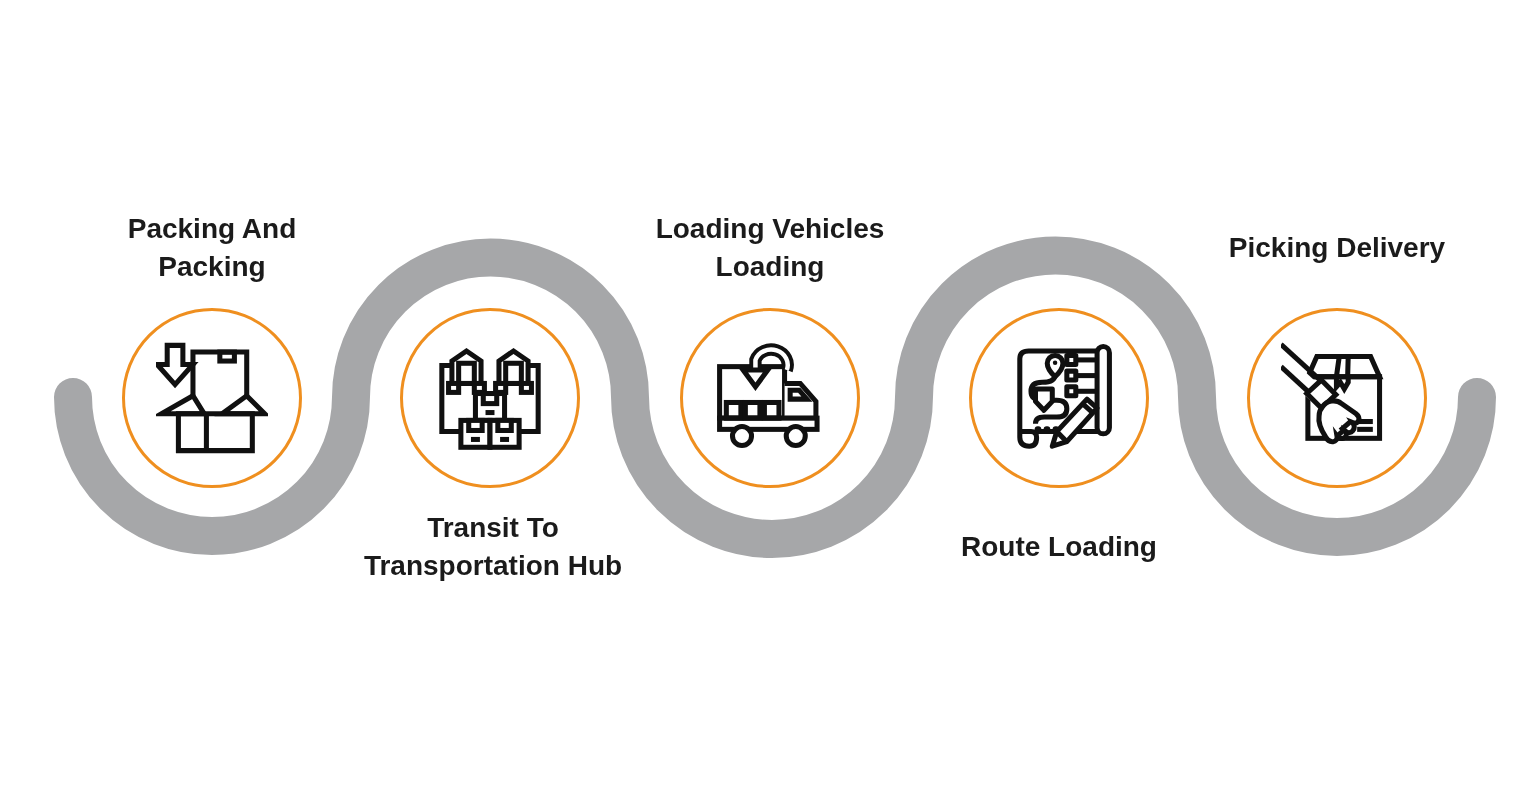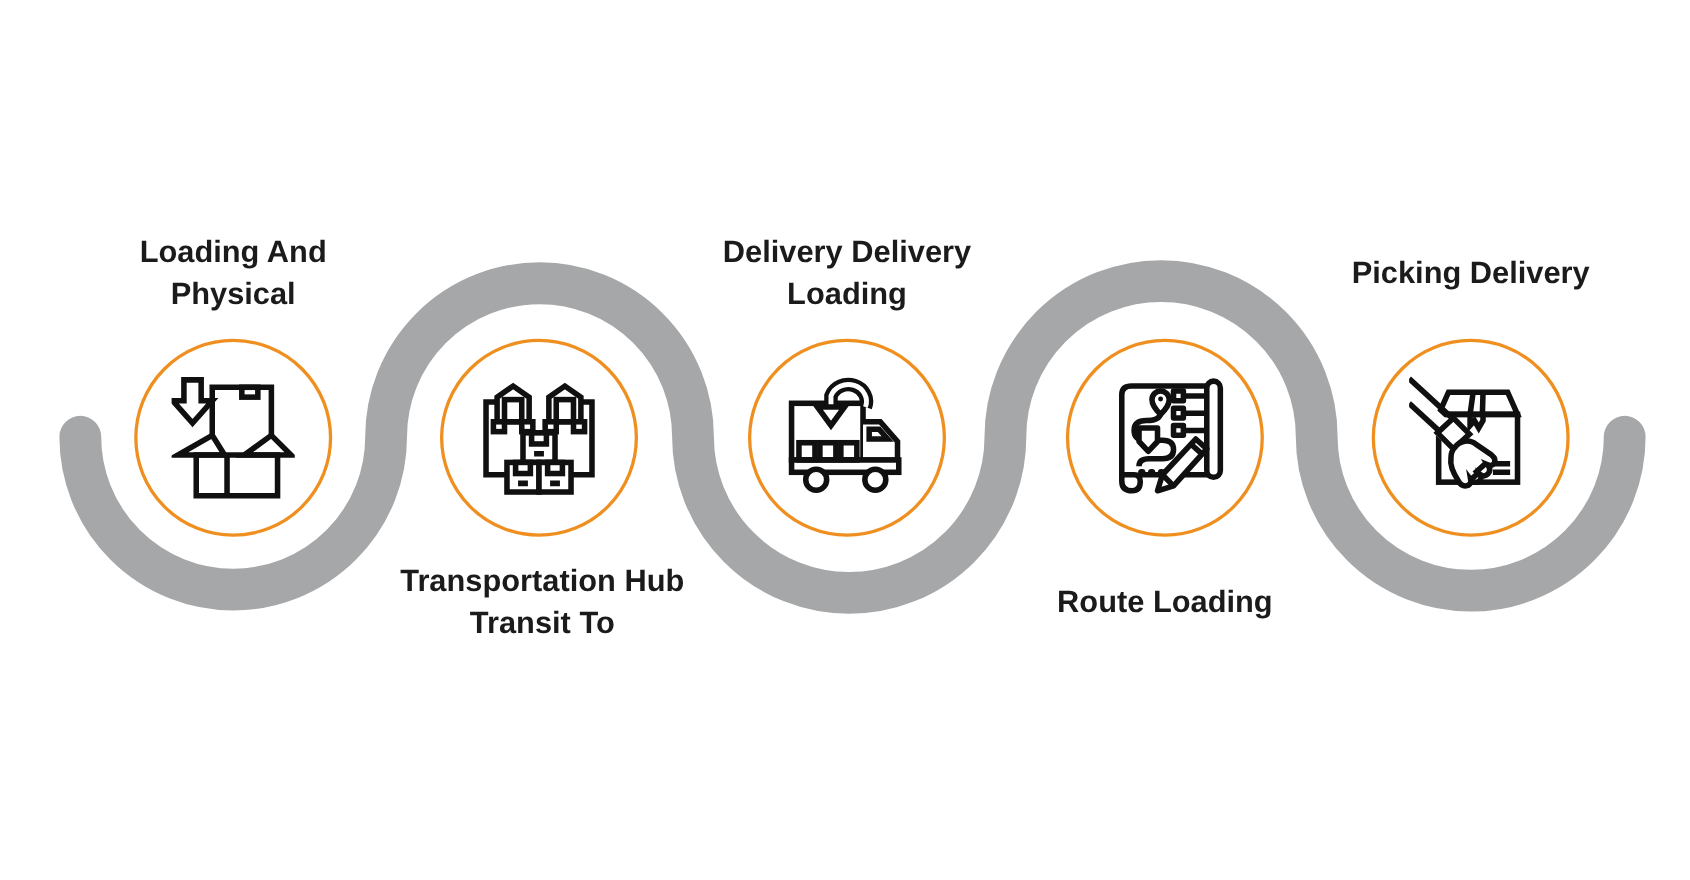--- a/index.html
+++ b/index.html
@@ -54,40 +54,40 @@
     <path d="M 73 397
              A 139 139 0 0 0 351 397
              A 139.5 139.5 0 0 1 630 397
              A 142 142 0 0 0 914 397
              A 141.5 141.5 0 0 1 1197 397
              A 140 140 0 0 0 1477 397" fill="none" stroke-width="38" stroke-linecap="round"></path>
   </svg>
 
   <section class="step">
     <div class="step-label pos-top" style="--cx:212px">
-      <div class="line">Loading And</div>
-      <div class="line">Physical</div>
+      <div class="line">Packing And</div>
+      <div class="line">Packing</div>
     </div>
     <div class="step-circle" style="--cx:212px">
       <svg class="icon" width="112" height="112" viewBox="0 0 100 100" fill="none" stroke="currentColor" stroke-width="4.5" stroke-miterlimit="10">
         <path d="M33 48 V9 H81 V48"></path>
         <rect x="57" y="9" width="13" height="8"></rect>
         <path d="M33 48 L5 64 H43 Z" fill="#fff"></path>
         <path d="M81 48 L97 64 H59 Z" fill="#fff"></path>
         <path d="M20 64 H86 V97 H20 Z"></path>
         <line x1="45" y1="64" x2="45" y2="97"></line>
         <path d="M10 3 H24 V20 H33 L17 38 L1 20 H10 Z" fill="#fff"></path>
       </svg>
     </div>
   </section>
 
   <section class="step">
     <div class="step-label pos-bottom" style="--cx:493px">
+      <div class="line">Transit To</div>
       <div class="line">Transportation Hub</div>
-      <div class="line">Transit To</div>
     </div>
     <div class="step-circle" style="--cx:490px">
       <svg class="icon" width="112" height="112" viewBox="0 0 100 100" fill="none" stroke="currentColor" stroke-width="4.5" stroke-miterlimit="10">
         <path d="M30 21 H7 V80 H26"></path>
         <path d="M70 21 H93 V80 H74"></path>
         <g fill="#fff">
           <path d="M16 37 V17 L29 8 L42 17 V37 Z"></path>
           <rect x="22" y="19" width="14" height="18"></rect>
           <rect x="13" y="37" width="9" height="8"></rect>
           <rect x="36" y="37" width="9" height="8"></rect>
@@ -104,21 +104,21 @@
         </g>
         <line x1="46" y1="63" x2="54" y2="63"></line>
         <line x1="33" y1="87" x2="41" y2="87"></line>
         <line x1="59" y1="87" x2="67" y2="87"></line>
       </svg>
     </div>
   </section>
 
   <section class="step">
     <div class="step-label pos-top" style="--cx:770px">
-      <div class="line">Delivery Delivery</div>
+      <div class="line">Loading Vehicles</div>
       <div class="line">Loading</div>
     </div>
     <div class="step-circle" style="--cx:770px">
       <svg class="icon" width="112" height="112" viewBox="0 0 100 100" fill="none" stroke="currentColor" stroke-width="4.5" stroke-miterlimit="10">
         <rect x="5" y="22" width="58" height="46" fill="#fff"></rect>
         <path d="M63 37 H77 L91 53 V68 H63" fill="#fff"></path>
         <path d="M68 43 H76 L83 51 H68 Z"></path>
         <rect x="5" y="68" width="87" height="10" fill="#fff"></rect>
         <rect x="11" y="54" width="13" height="14"></rect>
         <rect x="28" y="54" width="13" height="14"></rect>

